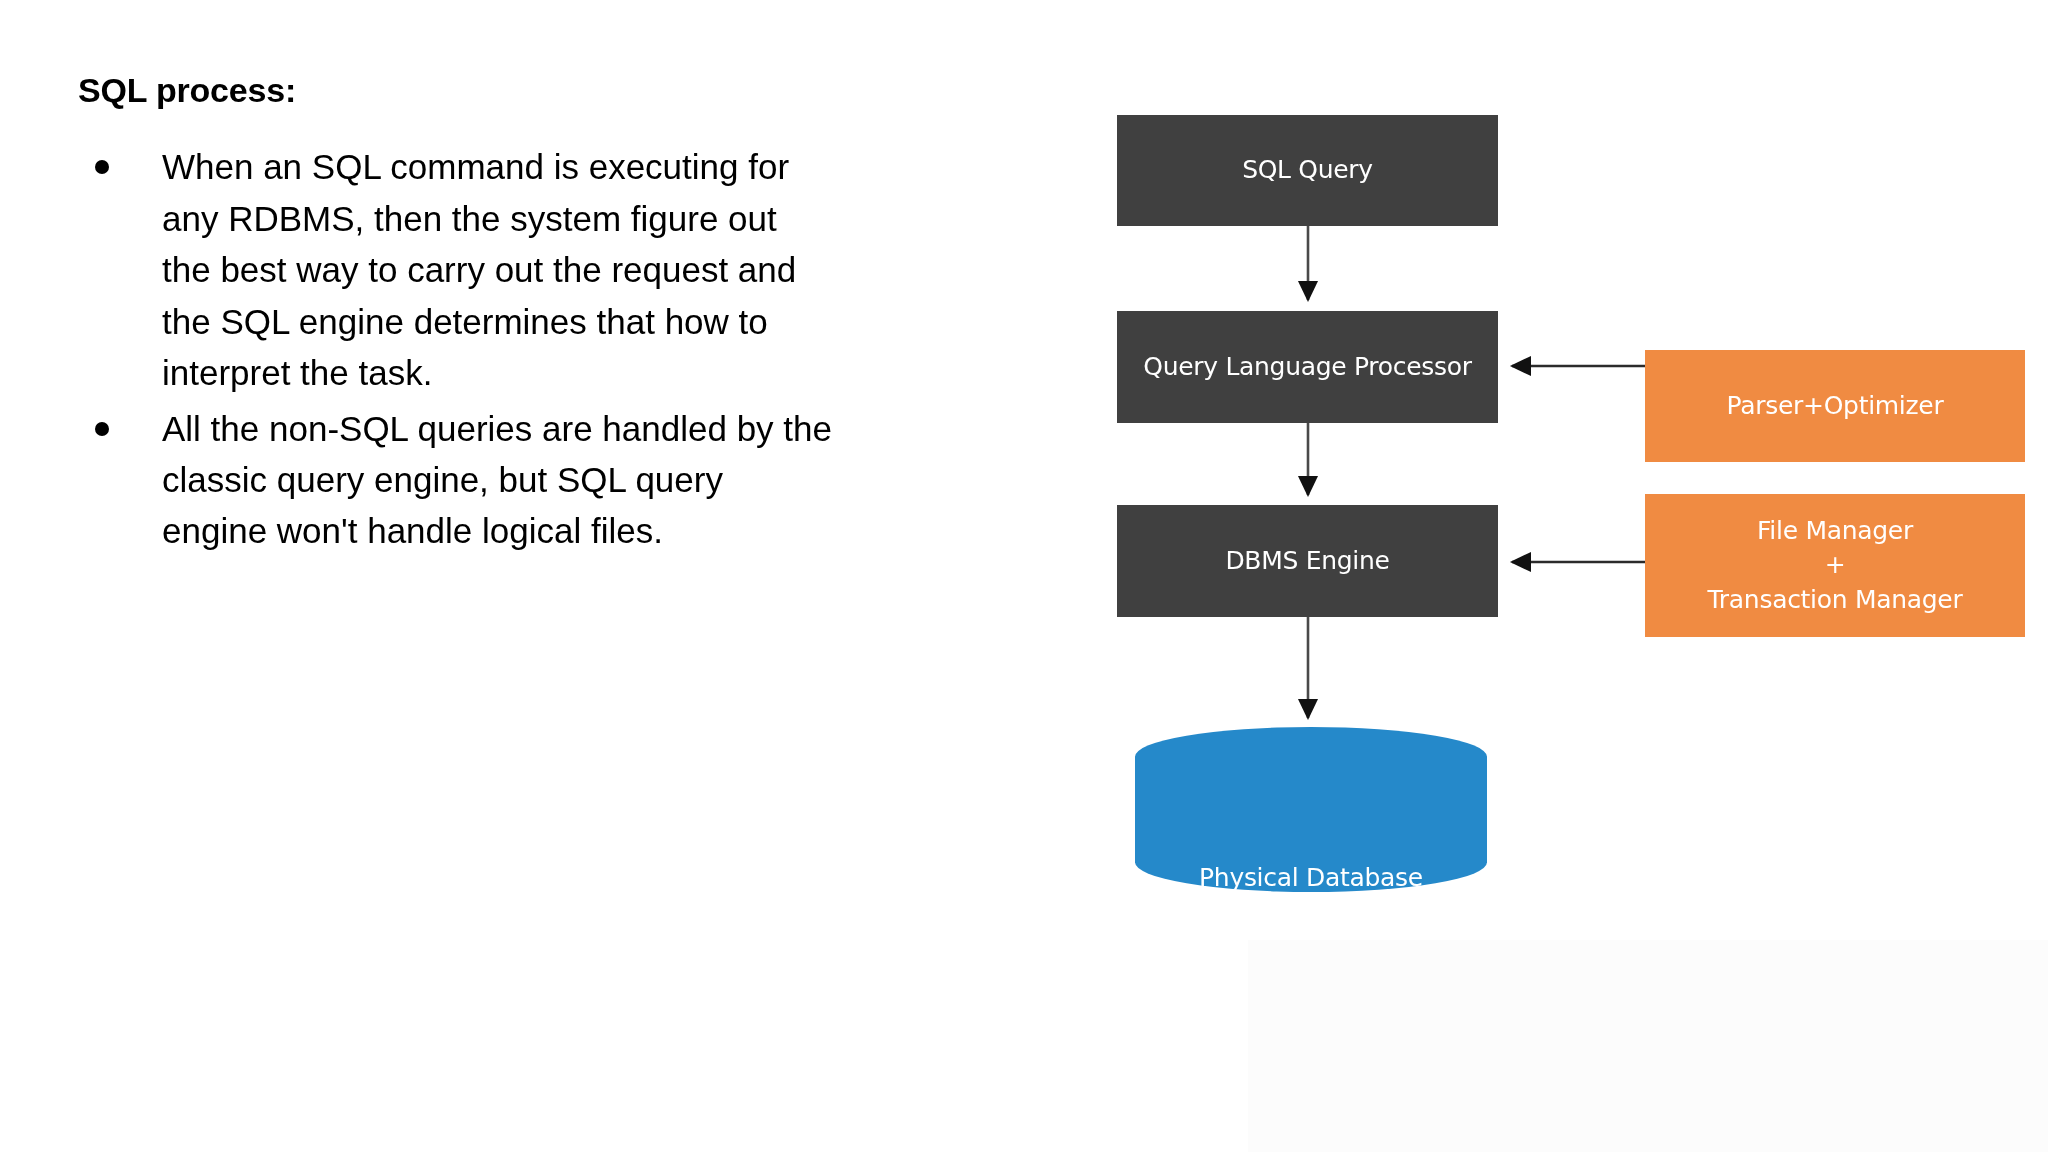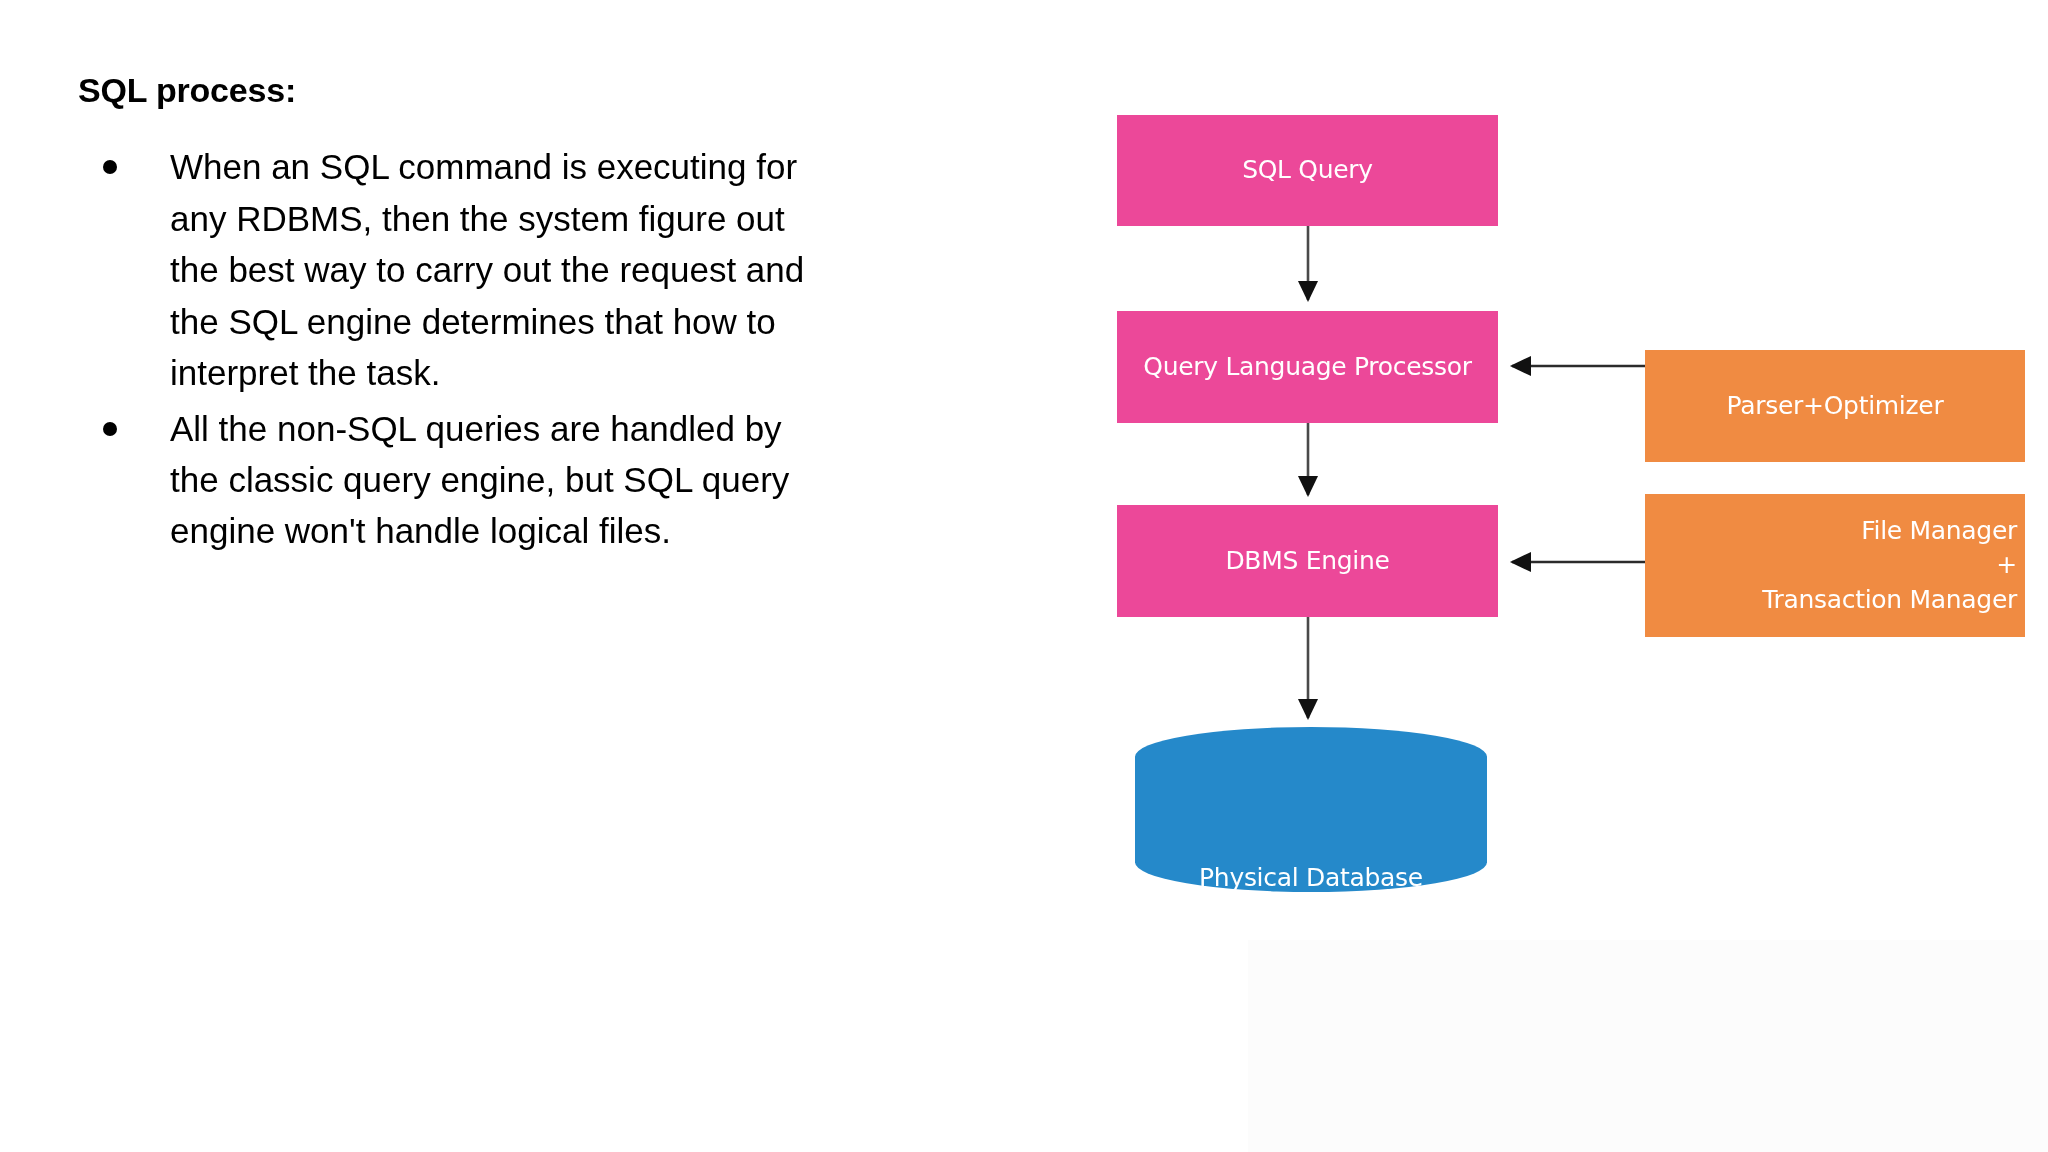--- a/index.html
+++ b/index.html
@@ -36,21 +36,21 @@
   .slide-title {
     font-size: 34px;
     font-weight: bold;
     color: #000000;
     letter-spacing: -0.2px;
     margin: 0 0 32px 0;
     line-height: 1.1;
   }
   ul.bullets {
     list-style: none;
-    margin: 12px;
+    margin: 4px;
     padding: 0;
   }
   ul.bullets > li {
     position: relative;
     padding-left: 80px;
     margin-bottom: 4px;
     font-size: 35px;
     line-height: 1.47;
     color: #000000;
   }
@@ -79,21 +79,21 @@
     justify-content: center;
     text-align: center;
     color: #ffffff;
     font-family: "DejaVu Sans", sans-serif;
     font-size: 25px;
     line-height: 1.38;
     letter-spacing: -0.3px;
     box-sizing: border-box;
     padding: 4px 8px;
   }
-  .node.green { background: #ec4899; }
+  .node.green { background: #404040; }
   .node.orange { background: #f08b42; }
 
   
   .cylinder {
     position: absolute;
     display: flex;
     align-items: center;
     justify-content: center;
     color: #ffffff;
     font-family: "DejaVu Sans", sans-serif;
@@ -166,20 +166,20 @@
     </div>
 
     <div class="cylinder" style="left:1135px; top:727px; width:352px; height:165px;align-items:flex-end;">
       <span>Physical Database</span>
     </div>
 
     <div class="node orange" style="left:1645px; top:310px; width:380px; height:112px;margin-top:40px;">
       <span>Parser+Optimizer</span>
     </div>
 
-    <div class="node orange" style="left:1645px; top:494px; width:380px; height:143px; flex-direction:column;align-items:flex-end;">
+    <div class="node orange" style="left:1645px; top:494px; width:380px; height:143px; flex-direction:column;">
       <span>File Manager</span>
       <span>+</span>
       <span>Transaction Manager</span>
     </div>
 
   </div>
 </div>
 
 </body></html>

